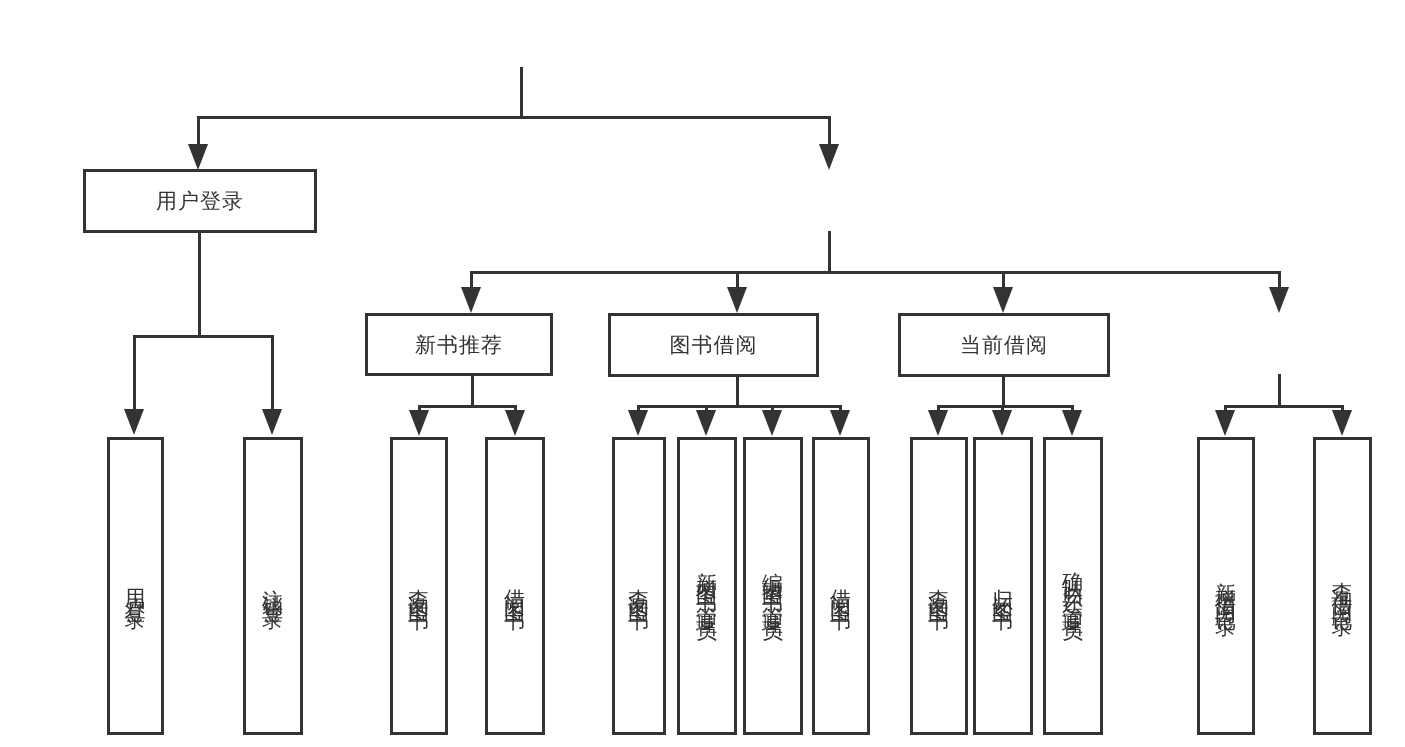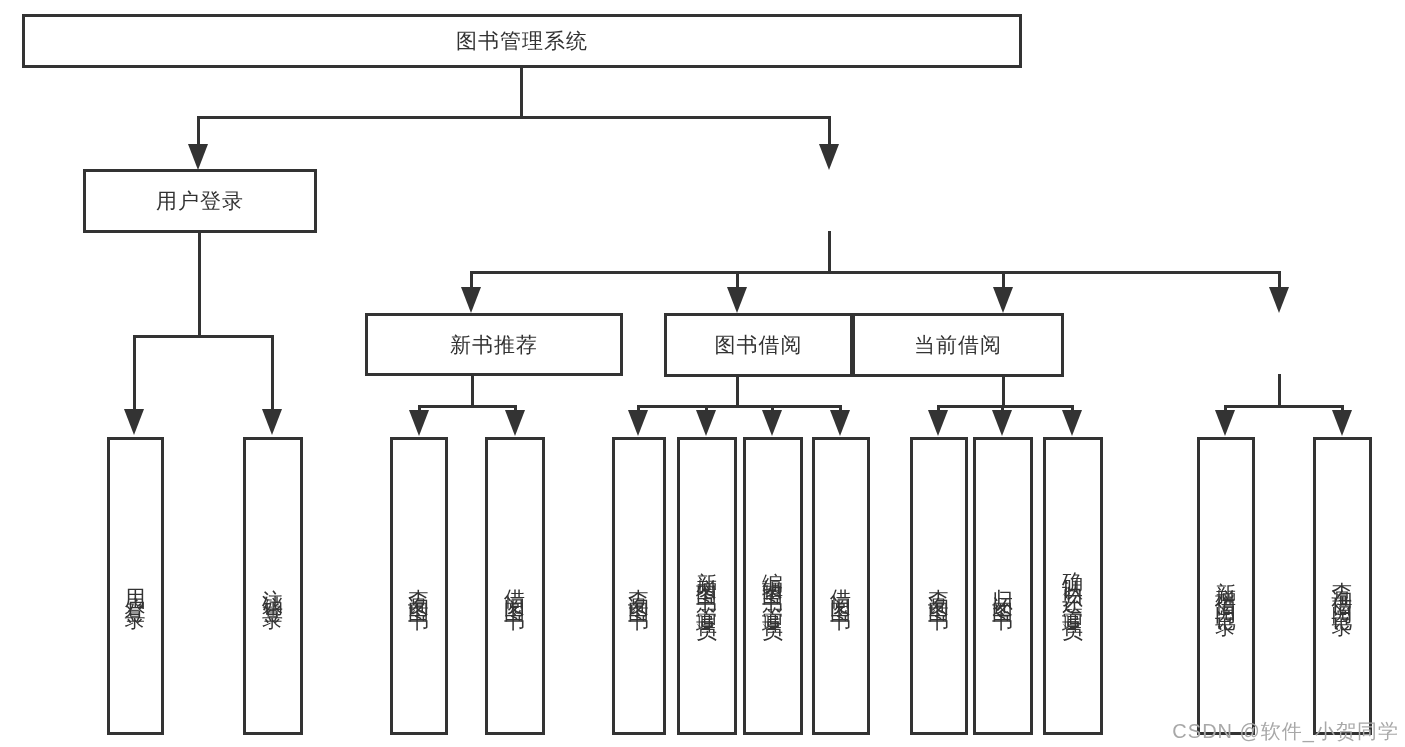--- a/index.html
+++ b/index.html
@@ -25,23 +25,20 @@
   .wm{
     position:absolute;right:6px;bottom:2px;font-size:20px;letter-spacing:1px;
     color:#a8a8a8;z-index:5;white-space:nowrap;
   }
 </style>
 </head>
 <body>
 
 <div class="stage">
 
-  <div class="box h" style="left:22px;top:14px;width:1000px;height:54px">
-    <span>图书管理系统</span>
-  </div>
 
   <div class="ln" style="left:520px;top:67px;width:3px;height:51px"></div>
   <div class="ln" style="left:197px;top:116px;width:634px;height:3px"></div>
   <div class="ln" style="left:197px;top:116px;width:3px;height:30px"></div>
   <div class="ah" style="left:188px;top:144px"></div>
   <div class="ln" style="left:828px;top:116px;width:3px;height:30px"></div>
   <div class="ah" style="left:819px;top:144px"></div>
 
   <div class="box h" style="left:83px;top:169px;width:234px;height:64px">
     <span>用户登录</span>
@@ -58,27 +55,27 @@
   <div class="ln" style="left:470px;top:271px;width:811px;height:3px"></div>
   <div class="ln" style="left:470px;top:271px;width:3px;height:18px"></div>
   <div class="ah" style="left:461px;top:287px"></div>
   <div class="ln" style="left:736px;top:271px;width:3px;height:18px"></div>
   <div class="ah" style="left:727px;top:287px"></div>
   <div class="ln" style="left:1002px;top:271px;width:3px;height:18px"></div>
   <div class="ah" style="left:993px;top:287px"></div>
   <div class="ln" style="left:1278px;top:271px;width:3px;height:18px"></div>
   <div class="ah" style="left:1269px;top:287px"></div>
 
-  <div class="box h" style="left:365px;top:313px;width:258px;height:63px">
+  <div class="box h" style="left:365px;top:313px;width:188px;height:63px">
     <span>新书推荐</span>
   </div>
-  <div class="box h" style="left:664px;top:313px;width:189px;height:64px">
+  <div class="box h" style="left:608px;top:313px;width:211px;height:64px">
     <span>图书借阅</span>
   </div>
-  <div class="box h" style="left:852px;top:313px;width:212px;height:64px">
+  <div class="box h" style="left:898px;top:313px;width:212px;height:64px">
     <span>当前借阅</span>
   </div>
 
   <div class="ln" style="left:471px;top:374px;width:3px;height:34px"></div>
   <div class="ln" style="left:418px;top:405px;width:99px;height:3px"></div>
   <div class="ln" style="left:418px;top:405px;width:3px;height:7px"></div>
   <div class="ah" style="left:409px;top:410px"></div>
   <div class="ln" style="left:514px;top:405px;width:3px;height:7px"></div>
   <div class="ah" style="left:505px;top:410px"></div>
 
@@ -146,15 +143,14 @@
     <span>确认归还（管理员）</span>
   </div>
 
   <div class="box v" style="left:1197px;top:437px;width:58px;height:298px">
     <span>新增借阅记录</span>
   </div>
   <div class="box v" style="left:1313px;top:437px;width:59px;height:298px">
     <span>查询借阅记录</span>
   </div>
 
-  <div class="wm">CSDN @软件_小贺同学</div>
 
 </div>
 
 </body></html>

